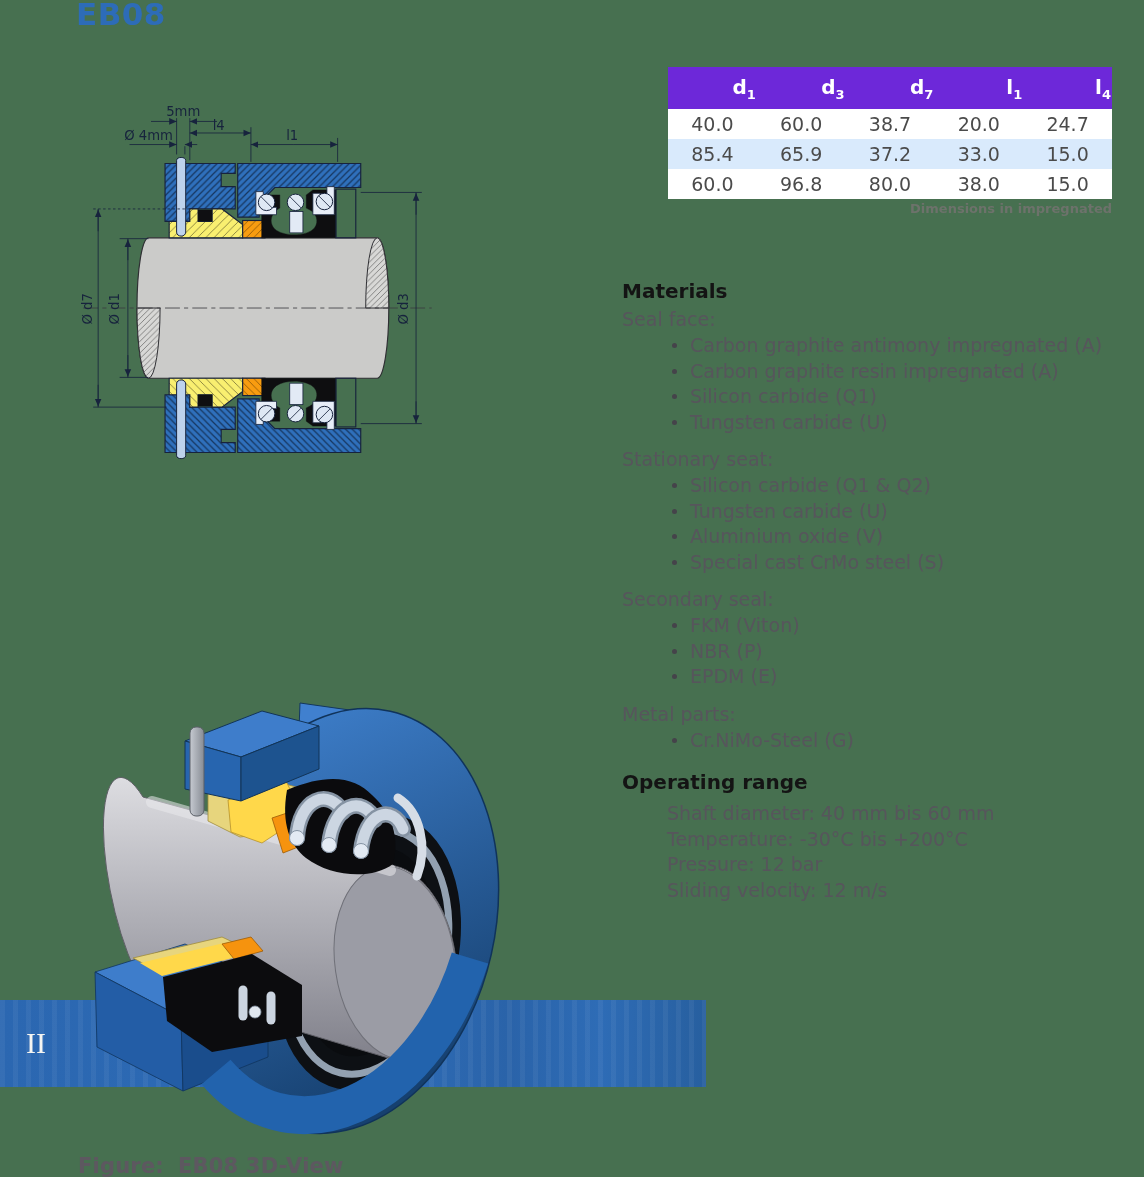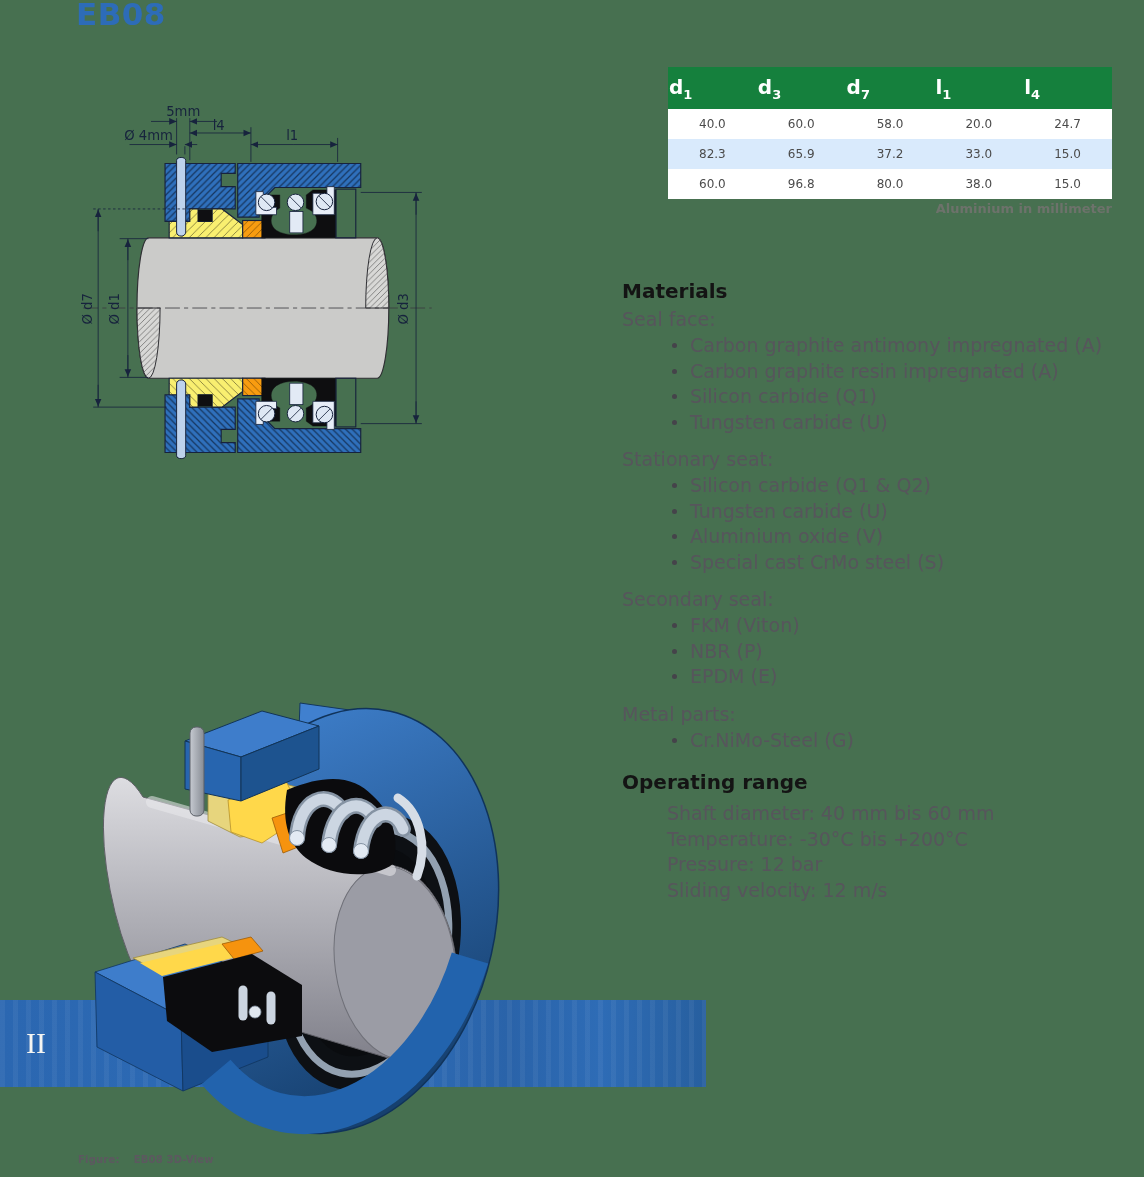--- a/index.html
+++ b/index.html
@@ -6,24 +6,24 @@
   #page{position:relative;width:1144px;height:1177px;background:#477050;
         font-family:"DejaVu Sans",sans-serif;overflow:hidden;}
 
   
   #title{position:absolute;left:76px;top:-4px;font-size:31px;font-weight:bold;
          color:#2d6cb8;letter-spacing:.5px;}
 
   
   #dims{position:absolute;left:668px;top:67px;width:444px;border-collapse:collapse;
         table-layout:fixed;}
-  #dims th{background:#15803d;color:#fff;font-size:20px;font-weight:bold;
-           height:40px;text-align:left;vertical-align:middle;}
+  #dims th{background:#6d28d9;color:#fff;font-size:20px;font-weight:bold;
+           height:40px;text-align:right;vertical-align:middle;}
   #dims th sub{font-size:13px;}
-  #dims td{background:#fff;color:#4b4b4b;font-size:12px;height:30px;
+  #dims td{background:#fff;color:#4b4b4b;font-size:19px;height:30px;
            text-align:center;vertical-align:middle;padding:0;}
   #dims tr.alt td{background:#d9eafc;}
   #dims-caption{position:absolute;left:668px;top:201px;width:444px;text-align:right;
                 font-size:13px;font-weight:600;color:#6d726b;}
 
   
   #rightcol{position:absolute;left:622px;top:279px;width:524px;}
   .h-black{font-size:20px;font-weight:bold;color:#141414;margin:0;}
   #operating-heading{margin-top:17px;}
   .group-label{font-size:19px;color:#57555c;margin:13px 0 3px 0;}
@@ -42,21 +42,21 @@
 
   
   #banner{position:absolute;left:0;top:1000px;width:706px;height:87px;z-index:1;
      background:linear-gradient(90deg,#2b67b1 0%,#2e6cb6 55%,#2a63a9 72%,#2e6cb6 85%,#275f9f 100%);}
   #banner::after{content:"";position:absolute;inset:0;
      background:repeating-linear-gradient(90deg,rgba(255,255,255,.05) 0 5px,transparent 5px 13px);}
   #banner-label{position:absolute;left:26px;top:50%;transform:translateY(-54%);
      font-family:"Liberation Serif",serif;font-size:30px;color:#f4f4f1;}
 
   
-  #fig-caption{position:absolute;left:78px;top:1154px;z-index:3;font-size:10px;
+  #fig-caption{position:absolute;left:78px;top:1154px;z-index:3;font-size:21px;
      font-weight:700;color:#5d5860;letter-spacing:.2px;}
   #fig-caption .cap-text{margin-left:14px;}
 
   svg text{font-family:"DejaVu Sans",sans-serif;}
 </style>
 </head>
 <body>
 
 <div id="page">
 
@@ -154,41 +154,41 @@
         <th><span>d</span><sub>3</sub></th>
         <th><span>d</span><sub>7</sub></th>
         <th><span>l</span><sub>1</sub></th>
         <th><span>l</span><sub>4</sub></th>
       </tr>
     </thead>
     <tbody>
       <tr>
         <td>40.0</td>
         <td>60.0</td>
-        <td>58.0</td>
+        <td>38.7</td>
         <td>20.0</td>
         <td>24.7</td>
       </tr>
       <tr class="alt">
-        <td>82.3</td>
+        <td>85.4</td>
         <td>65.9</td>
         <td>37.2</td>
         <td>33.0</td>
         <td>15.0</td>
       </tr>
       <tr>
         <td>60.0</td>
         <td>96.8</td>
         <td>80.0</td>
         <td>38.0</td>
         <td>15.0</td>
       </tr>
     </tbody>
   </table>
-  <div id="dims-caption">Aluminium in millimeter</div>
+  <div id="dims-caption">Dimensions in impregnated</div>
 
   <div id="rightcol">
     <h2 class="h-black" id="materials-heading">Materials</h2>
 
     <div class="group-label first">Seal face:</div>
     <ul class="mat">
       <li>Carbon graphite antimony impregnated (A)</li>
       <li>Carbon graphite resin impregnated (A)</li>
       <li>Silicon carbide (Q1)</li>
       <li>Tungsten carbide (U)</li>

